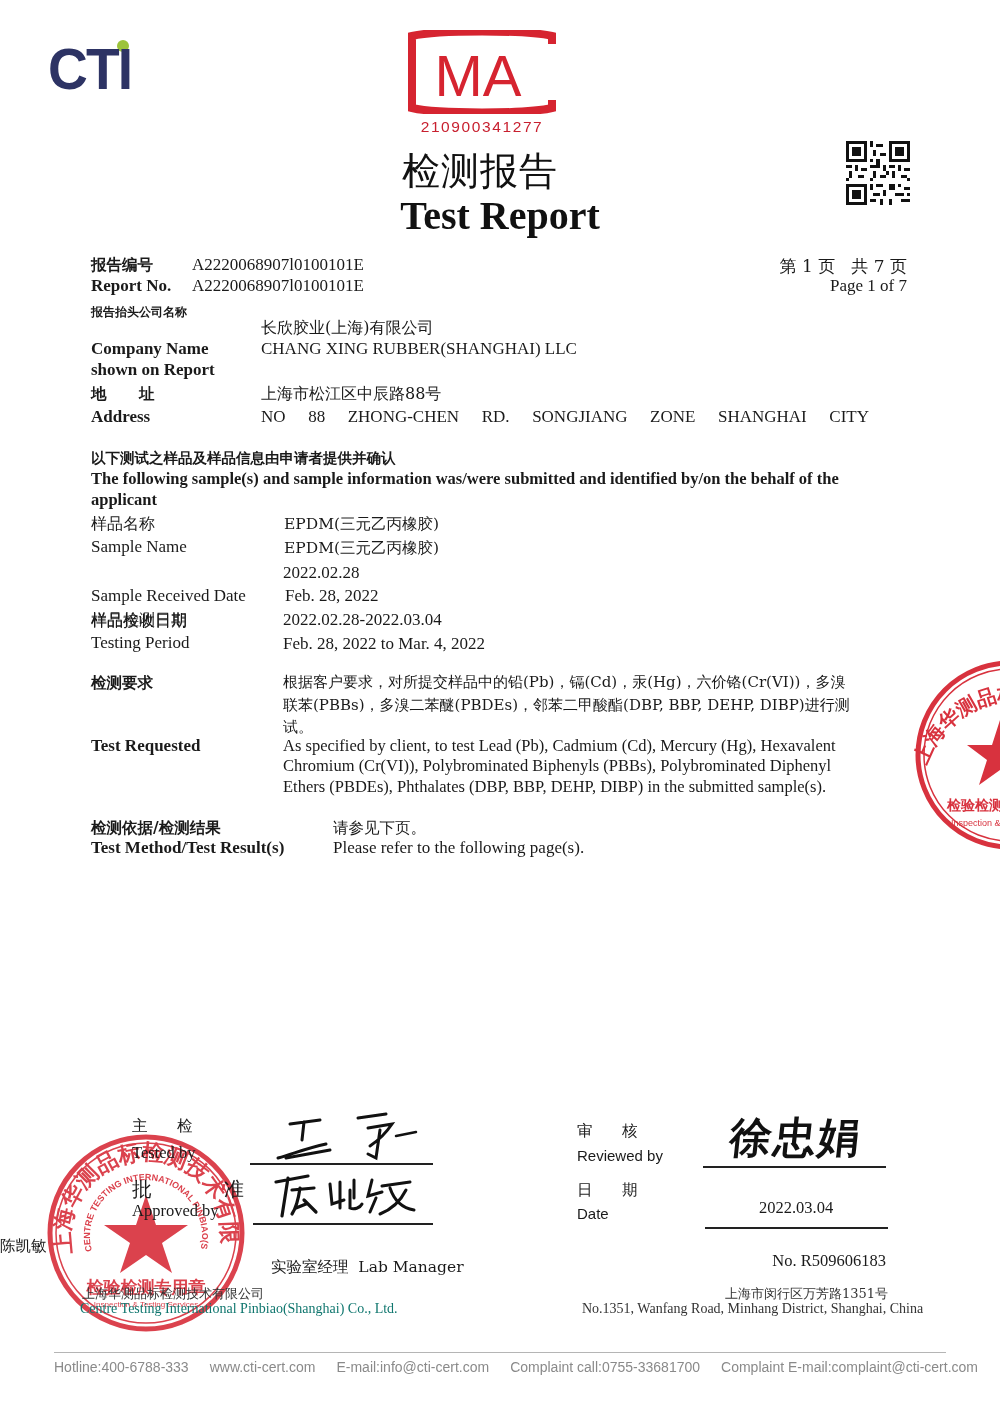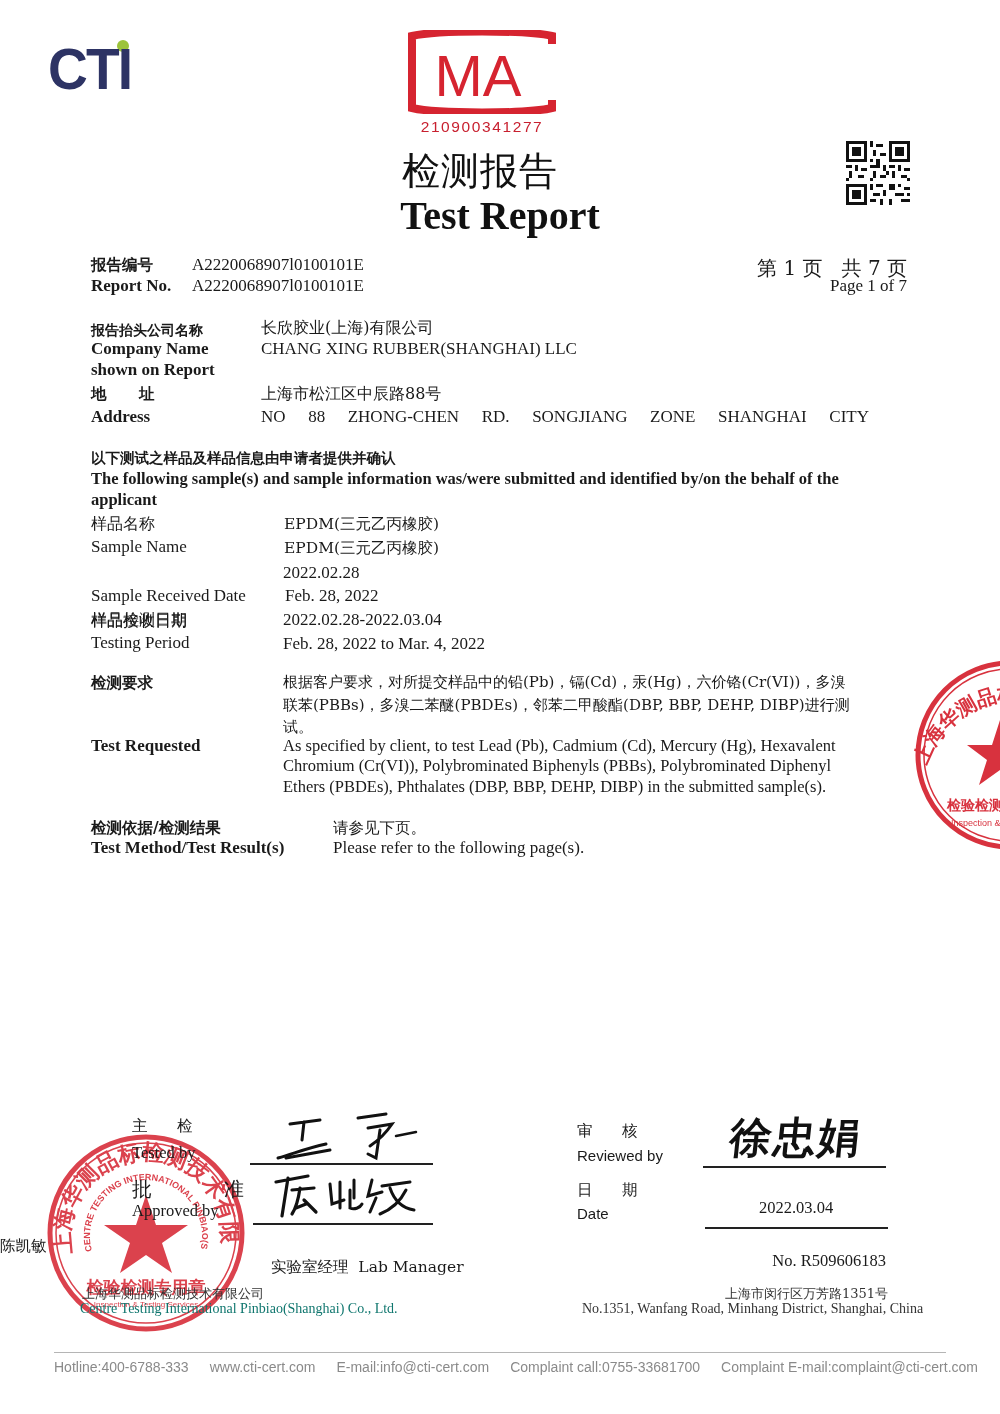--- a/index.html
+++ b/index.html
@@ -114,24 +114,24 @@
       <rect x="18" y="19" width="3" height="1"></rect>
       <rect x="20" y="17" width="1" height="1"></rect>
   </g>
 </svg>
 
 <div class="abs label f17 b row-line" style="top:255px; font-family:'DejaVu Sans',sans-serif; font-size:15.5px;">报告编号</div>
 <div class="abs f17 row-line" style="left:192px; top:255px;">A2220068907l0100101E</div>
 <div class="abs label f17 b row-line" style="top:276px;">Report No.</div>
 <div class="abs f17 row-line" style="left:192px; top:276px;">A2220068907l0100101E</div>
 
-<div class="abs f17 row-line" style="right:93px; top:255px; white-space:pre; font-family:'DejaVu Serif',serif; font-size:20px;">第 1 页   共 7 页</div>
+<div class="abs f17 row-line" style="right:93px; top:255px; white-space:pre; font-family:'DejaVu Serif',serif; font-size:17px;">第 1 页   共 7 页</div>
 <div class="abs f17 row-line" style="right:93px; top:276px;">Page 1 of 7</div>
 
-<div class="abs label b row-line" style="top:322px; font-family:'DejaVu Sans',sans-serif; font-size:14px;">报告抬头公司名称</div>
+<div class="abs label b row-line" style="top:304px; font-family:'DejaVu Sans',sans-serif; font-size:12px;">报告抬头公司名称</div>
 <div class="abs f17 row-line" style="left:261px; top:318px; font-family:'DejaVu Serif',serif; font-size:16px;text-align:center;">长欣胶业(上海)有限公司</div>
 <div class="abs label f17 b row-line" style="top:339px;">Company Name</div>
 <div class="abs f17 row-line" style="left:261px; top:339px;">CHANG XING RUBBER(SHANGHAI) LLC</div>
 <div class="abs label f17 b row-line" style="top:360px;">shown on Report</div>
 
 <div class="abs label b row-line" style="top:384px; white-space:pre; font-family:'DejaVu Sans',sans-serif; font-size:15.5px;">地      址</div>
 <div class="abs row-line" style="left:261px; top:384px; font-family:'DejaVu Serif',serif; font-size:16px;">上海市松江区中辰路88号</div>
 <div class="abs label f17 b row-line" style="top:407px;">Address</div>
 <div class="abs f17" style="left:261px; top:407px; width:608px; display:flex; justify-content:space-between;">
   <span>NO</span>

